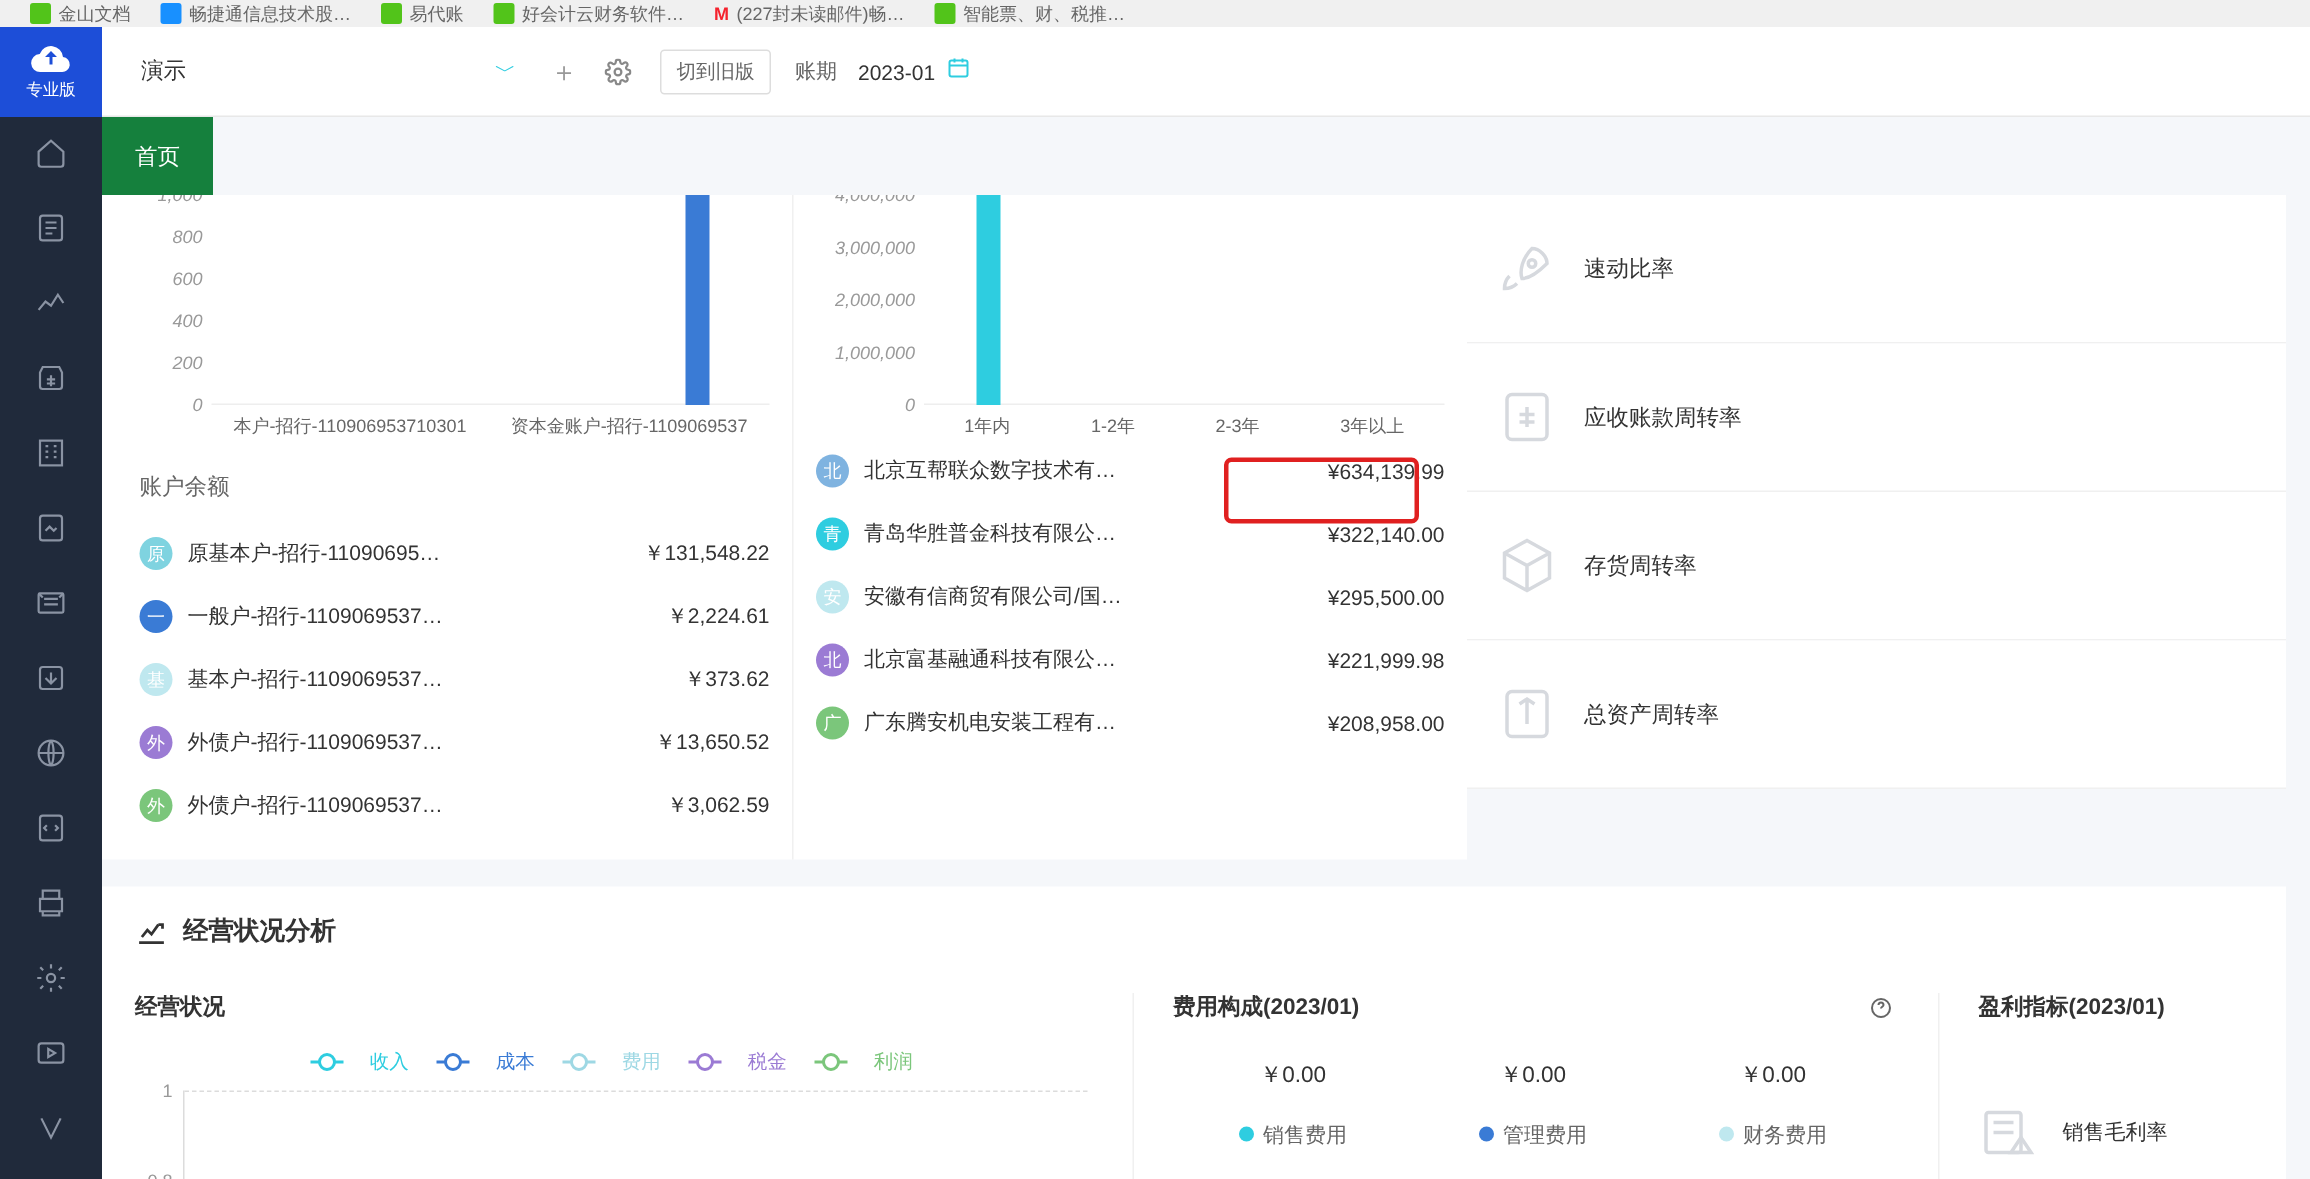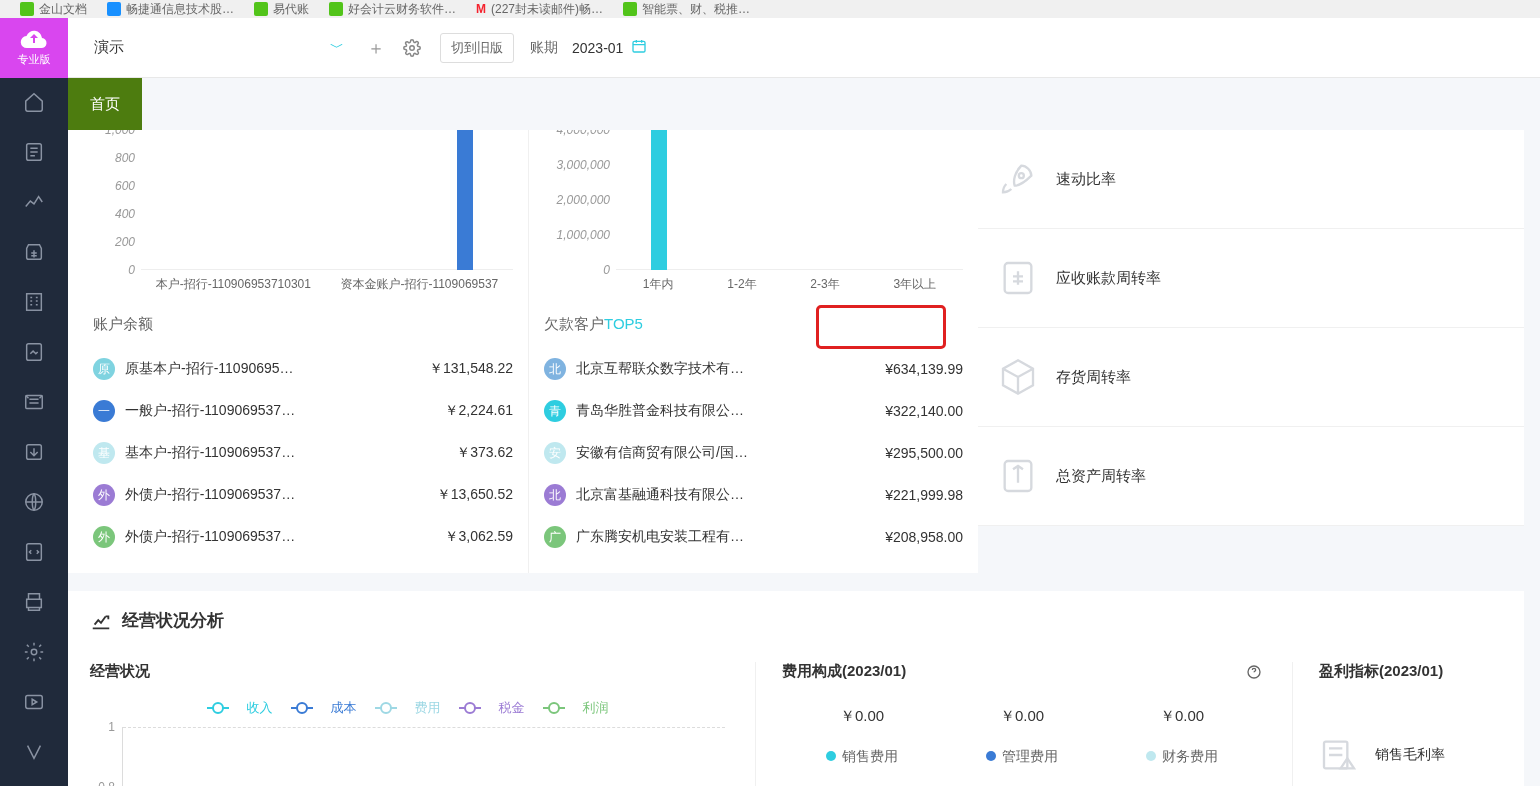--- a/index.html
+++ b/index.html
@@ -4,42 +4,42 @@
 <style>
 * { margin: 0; padding: 0; box-sizing: border-box; font-family: "Microsoft YaHei", Arial, sans-serif; }
 body { background: #f5f7fa; overflow: hidden; width: 1540px; height: 786px; }
 
 .browser-tabs { height: 18px; display: flex; gap: 20px; padding: 0 20px; font-size: 12px; color: #666; background: #f0f0f0; overflow: hidden; }
 .browser-tabs .bt { display: flex; align-items: center; gap: 5px; }
 .bt .ico { width: 14px; height: 14px; border-radius: 2px; }
 .bt .g { background: #52c41a; } .bt .b { background: #1890ff; } .bt .r { color: #f5222d; font-weight: bold; }
 
 .topbar { height: 60px; display: flex; align-items: center; background: #fff; border-bottom: 1px solid #e8e8e8; }
-.logo-slot { width: 68px; height: 60px; background: #d946ef; display: flex; flex-direction: column; align-items: center; justify-content: center; color: #fff; }
+.logo-slot { width: 68px; height: 60px; background: #1d4ed8; display: flex; flex-direction: column; align-items: center; justify-content: center; color: #fff; }
 .logo-slot svg { margin-bottom: 2px; }
 .logo-slot .lt { font-size: 11px; }
 
 .workspace-sel { margin-left: 16px; width: 270px; display: flex; align-items: center; justify-content: space-between; padding: 0 10px; height: 36px; color: #333; font-size: 15px; }
 .workspace-sel .chev { color: #2ecde0; font-size: 14px; }
 
 .tb-icon { width: 28px; height: 28px; display: flex; align-items: center; justify-content: center; color: #999; font-size: 18px; margin-left: 8px; cursor: pointer; }
 .old-btn { margin-left: 14px; height: 30px; padding: 0 10px; border: 1px solid #ddd; border-radius: 3px; background: #fff; font-size: 13px; color: #666; }
 .period-lbl { margin-left: 16px; font-size: 14px; color: #666; }
 .period-val { margin-left: 14px; font-size: 14px; color: #333; }
 .cal-ico { margin-left: 8px; color: #2ecde0; font-size: 16px; }
 
 .layout { display: flex; height: calc(786px - 78px); }
 
 .sidebar { width: 68px; background: #202a3b; display: flex; flex-direction: column; align-items: center; padding-top: 10px; gap: 22px; }
 .sidebar .si { width: 28px; height: 28px; display: flex; align-items: center; justify-content: center; color: #8a93a3; cursor: pointer; }
 
 .content { flex: 1; position: relative; overflow: hidden; }
 
 .tabbar { height: 52px; display: flex; align-items: center; }
-.tabbar .tab { padding: 0 22px; height: 52px; display: flex; align-items: center; font-size: 15px; background: #4d7c0f; color: #fff; }
+.tabbar .tab { padding: 0 22px; height: 52px; display: flex; align-items: center; font-size: 15px; background: #15803d; color: #fff; }
 
 .scroll-area { height: calc(100% - 52px); background: #f5f7fa; padding: 0 16px 16px 0; overflow: hidden; }
 
 .panel-row { display: flex; gap: 0; }
 .panel { background: #fff; }
 
 .chart-left { width: 460px; padding: 0 15px 15px 25px; }
 .chart-right { width: 450px; padding: 0 15px 15px 15px; border-left: 1px solid #f0f0f0; }
 .right-metrics { flex: 1; display: flex; flex-direction: column; }
 .metric-card { height: 99px; display: flex; align-items: center; gap: 18px; padding: 0 20px; border-bottom: 1px solid #f0f0f0; background: #fff; }
@@ -305,23 +305,20 @@
             <div class="grid-line" style="bottom:0"></div>
             <div class="bar" style="left:10%;height:140px;background:#2ecde0"></div>
           </div>
           <div class="x-cats" style="margin-left:72px">
             <span>1年内</span>
               <span>1-2年</span>
               <span>2-3年</span>
               <span>3年以上</span>
           </div>
 
-          <div class="section-title">
-            <span>欠款客户</span><span class="highlight-top5">TOP5</span>
-          </div>
           <div id="right-rows">
               <div class="list-row">
                 <div class="lft">
                   <span class="badge" style="background:#7fb3e0">北</span>
                   <span>北京互帮联众数字技术有…</span>
                 </div>
                 <span class="amt">¥634,139.99</span>
               </div>
               <div class="list-row">
                 <div class="lft">

